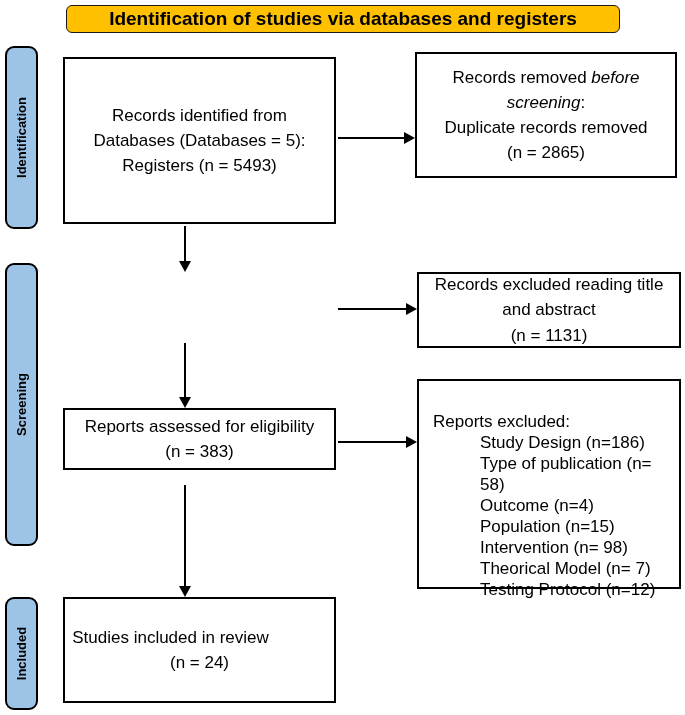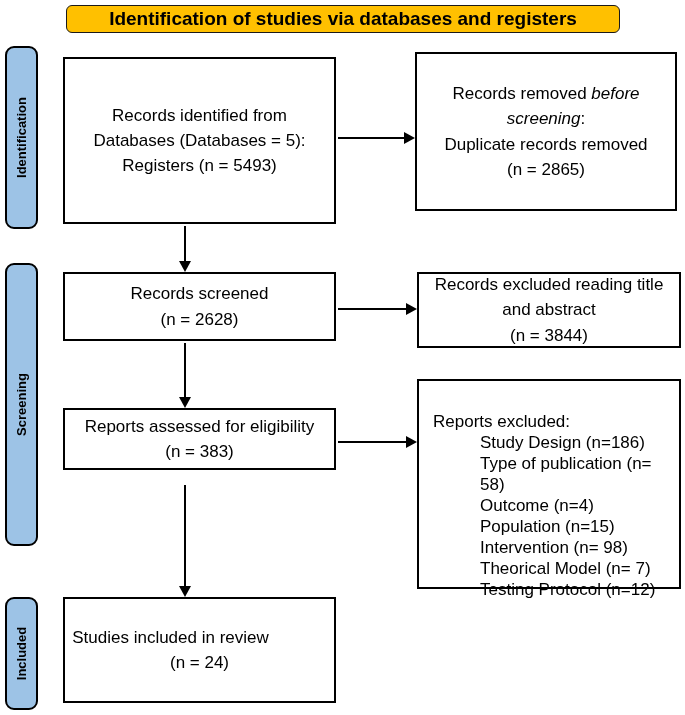--- a/index.html
+++ b/index.html
@@ -48,21 +48,21 @@
   
   .fbox{
     position:absolute;
     background:var(--box-bg);
     border:2px solid var(--border);
     font-size:17px;line-height:1.48;
     display:flex;flex-direction:column;justify-content:center;
     text-align:center;
   }
   .box-a{left:63px;top:57px;width:273px;height:167px;}
-  .box-b{left:415px;top:52px;width:262px;height:159px;justify-content:center;}
+  .box-b{left:415px;top:52px;width:262px;height:126px;justify-content:center;}
   .box-c{left:63px;top:272px;width:273px;height:69px;}
   .box-d{left:417px;top:272px;width:264px;height:76px;}
   .box-e{left:63px;top:408px;width:273px;height:62px;}
   .box-f{
     left:417px;top:379px;width:264px;height:210px;
     justify-content:flex-start;text-align:left;
     padding:30px 6px 0 14px;line-height:21px;
   }
   .box-g{left:63px;top:597px;width:273px;height:106px;}
   .gap-above{}
@@ -114,29 +114,25 @@
     <div>
       <span>Records removed </span><span class="italic">before</span>
     </div>
     <div>
       <span class="italic">screening</span><span>:</span>
     </div>
     <div>Duplicate records removed</div>
     <div>(n = 2865)</div>
   </div>
 
-  <div class="fbox box-c">
-    <div>Records screened</div>
-    <div>(n = 2628)</div>
-  </div>
 
   <div class="fbox box-d">
     <div>Records excluded reading title</div>
     <div>and abstract</div>
-    <div>(n = 3844)</div>
+    <div>(n = 1131)</div>
   </div>
 
   <div class="fbox box-e">
     <div>Reports assessed for eligibility</div>
     <div>(n = 383)</div>
   </div>
 
   <div class="fbox box-f">
     <div>Reports excluded:</div>
     <div class="indented">Study Design (n=186)</div>

